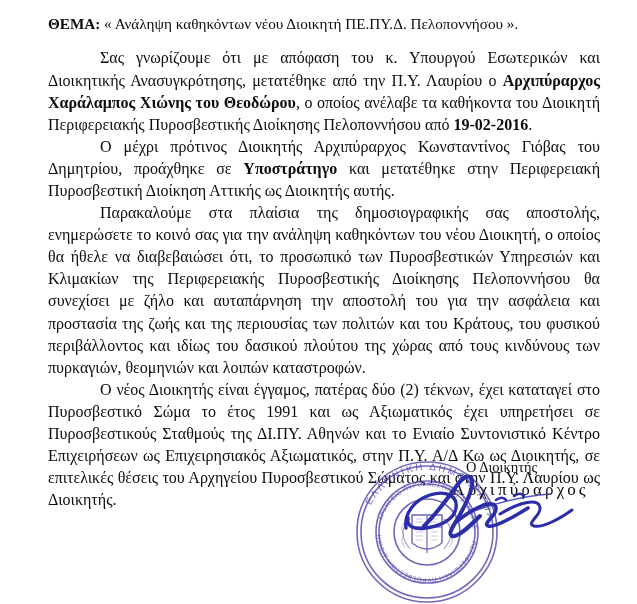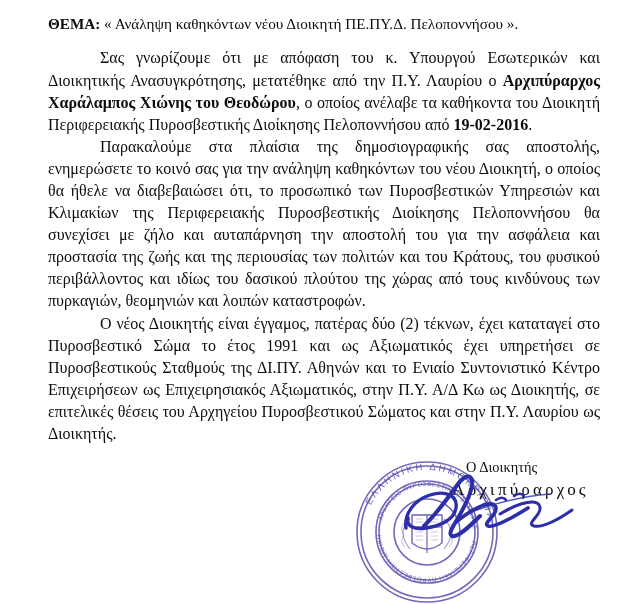--- a/index.html
+++ b/index.html
@@ -112,20 +112,21 @@
 <div id="page">
 
   <div class="doc-body">
 
     <div class="subject-line">
       <span class="subject-label">ΘΕΜΑ:</span>
       <span>« Ανάληψη καθηκόντων νέου Διοικητή ΠΕ.ΠΥ.Δ. Πελοποννήσου ».</span>
     </div>
 
     <p class="para"><span>Σας γνωρίζουμε ότι με απόφαση του κ. Υπουργού Εσωτερικών και Διοικητικής Ανασυγκρότησης, μετατέθηκε από την Π.Υ. Λαυρίου  ο </span><span class="b">Αρχιπύραρχος Χαράλαμπος Χιώνης του Θεοδώρου</span><span>, ο οποίος ανέλαβε τα καθήκοντα του Διοικητή Περιφερειακής Πυροσβεστικής Διοίκησης Πελοποννήσου από </span><span class="b">19-02-2016</span><span>.</span></p>
+    <p class="para"><span>Ο μέχρι πρότινος Διοικητής Αρχιπύραρχος Κωνσταντίνος Γιόβας του Δημητρίου, προάχθηκε σε </span><span class="b">Υποστράτηγο</span><span> και μετατέθηκε στην Περιφερειακή Πυροσβεστική Διοίκηση Αττικής ως Διοικητής αυτής.</span></p>
     <p class="para"><span>Παρακαλούμε στα πλαίσια της δημοσιογραφικής σας αποστολής, ενημερώσετε το κοινό σας για την ανάληψη καθηκόντων του νέου Διοικητή, ο οποίος θα ήθελε να διαβεβαιώσει ότι, το προσωπικό των Πυροσβεστικών Υπηρεσιών και Κλιμακίων της Περιφερειακής Πυροσβεστικής Διοίκησης Πελοποννήσου θα συνεχίσει με ζήλο και αυταπάρνηση την αποστολή του για την ασφάλεια και προστασία της ζωής και της περιουσίας των πολιτών και του Κράτους, του φυσικού περιβάλλοντος και ιδίως του δασικού πλούτου της χώρας από τους κινδύνους των πυρκαγιών, θεομηνιών και λοιπών καταστροφών.</span></p>
     <p class="para"><span>Ο νέος Διοικητής είναι έγγαμος, πατέρας δύο (2) τέκνων,  έχει καταταγεί στο Πυροσβεστικό Σώμα το έτος 1991 και ως Αξιωματικός   έχει υπηρετήσει σε Πυροσβεστικούς Σταθμούς της ΔΙ.ΠΥ. Αθηνών και το Ενιαίο Συντονιστικό Κέντρο Επιχειρήσεων ως Επιχειρησιακός Αξιωματικός, στην Π.Υ. Α/Δ Κω ως Διοικητής, σε επιτελικές θέσεις του Αρχηγείου Πυροσβεστικού Σώματος και στην Π.Υ. Λαυρίου ως Διοικητής.</span></p>
 
   </div>
 
   <div class="stamp">
     <svg width="150" height="150" viewBox="0 0 150 150" xmlns="http://www.w3.org/2000/svg">
       <defs>
         <path id="ringOuterTop" d="M 13,75 A 62,62 0 0 1 137,75"></path>
         <path id="ringOuterBot" d="M 137,75 A 62,62 0 0 1 13,75"></path>

